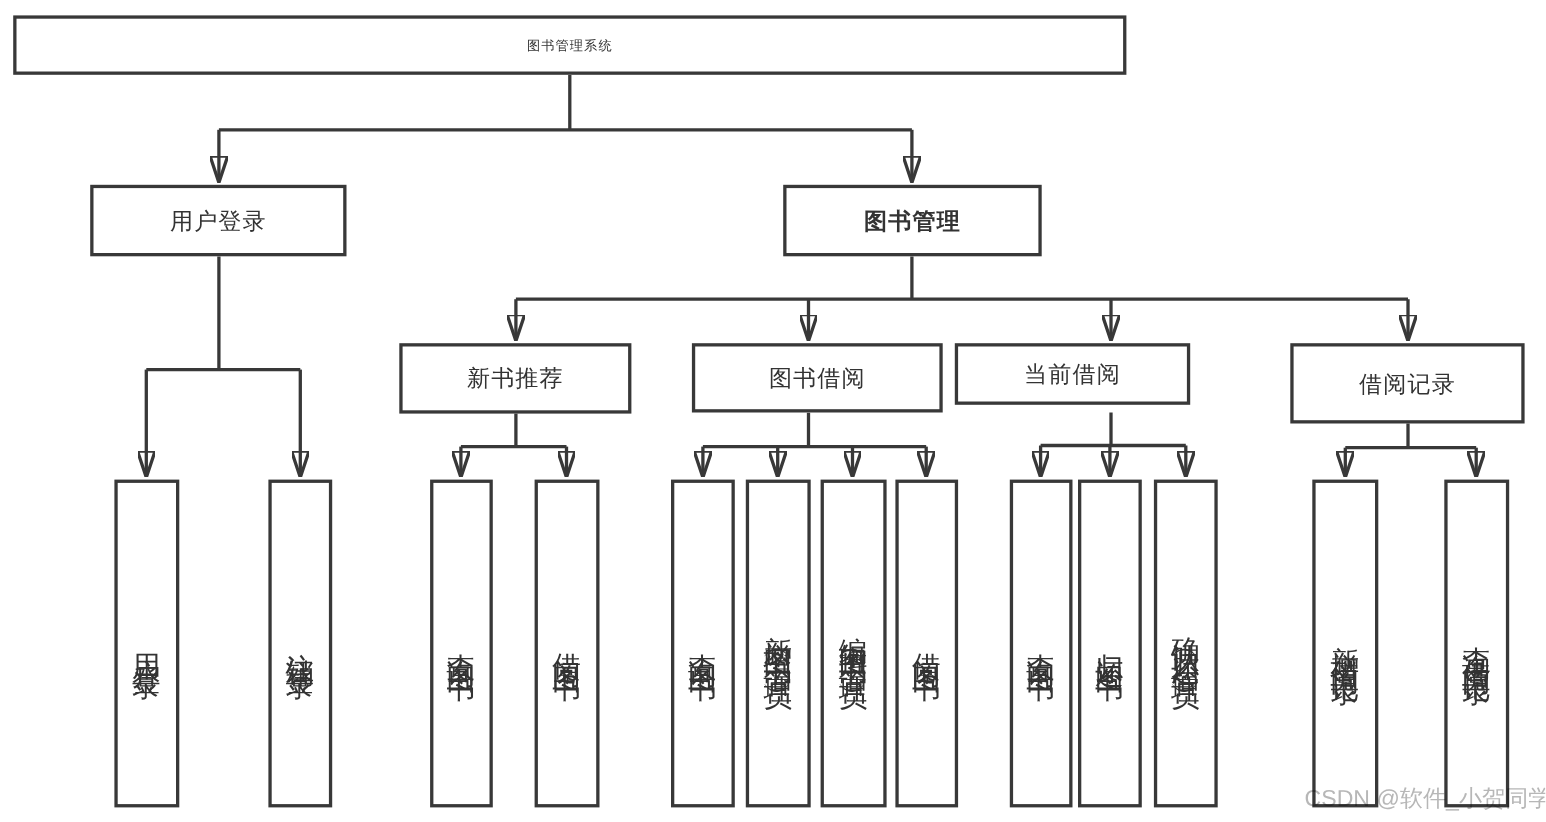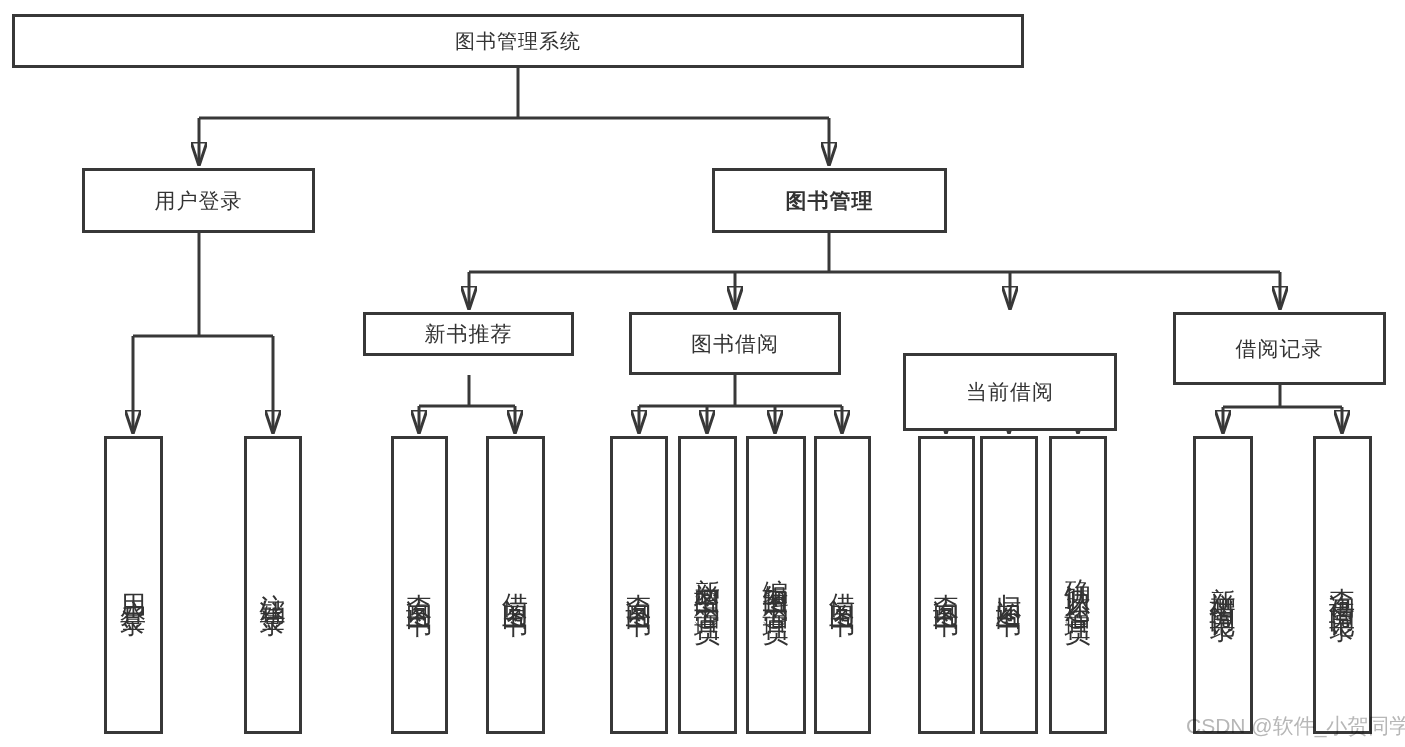--- a/index.html
+++ b/index.html
@@ -27,21 +27,21 @@
     display:flex;
     align-items:center;
     justify-content:center;
     color:var(--text);
   }
   .node-h .label{
     font-size:21px;
     letter-spacing:1px;
     white-space:nowrap;
   }
-  .node-root .label{font-size:20px;}
+  .node-root .label{font-size:12px;}
   .node-v .label{
     writing-mode:vertical-lr;
     font-size:26px;
     letter-spacing:6px;
     line-height:1;
   }
   #watermark{
     position:absolute;
     left:1186px;top:712px;
     font-size:21px;
@@ -108,27 +108,27 @@
     <span class="label">图书管理系统</span>
   </div>
 
   <div class="node node-h" style="left:82px;top:168px;width:233px;height:65px;">
     <span class="label">用户登录</span>
   </div>
   <div class="node node-h" style="left:712px;top:168px;width:235px;height:65px;font-weight:bold;">
     <span class="label">图书管理</span>
   </div>
 
-  <div class="node node-h" style="left:363px;top:312px;width:211px;height:44px;">
+  <div class="node node-h" style="left:363px;top:312px;width:211px;height:64px;">
     <span class="label">新书推荐</span>
   </div>
-  <div class="node node-h" style="left:629px;top:312px;width:212px;height:63px;">
+  <div class="node node-h" style="left:629px;top:312px;width:228px;height:63px;">
     <span class="label">图书借阅</span>
   </div>
-  <div class="node node-h" style="left:903px;top:312px;width:214px;height:78px;margin-top:41px;">
+  <div class="node node-h" style="left:868px;top:312px;width:214px;height:56px;">
     <span class="label">当前借阅</span>
   </div>
   <div class="node node-h" style="left:1173px;top:312px;width:213px;height:73px;">
     <span class="label">借阅记录</span>
   </div>
 
   <div class="node node-v" style="left:104px;top:436px;width:59px;height:298px;">
     <span class="label">用户登录</span>
   </div>
   <div class="node node-v" style="left:244px;top:436px;width:58px;height:298px;">

